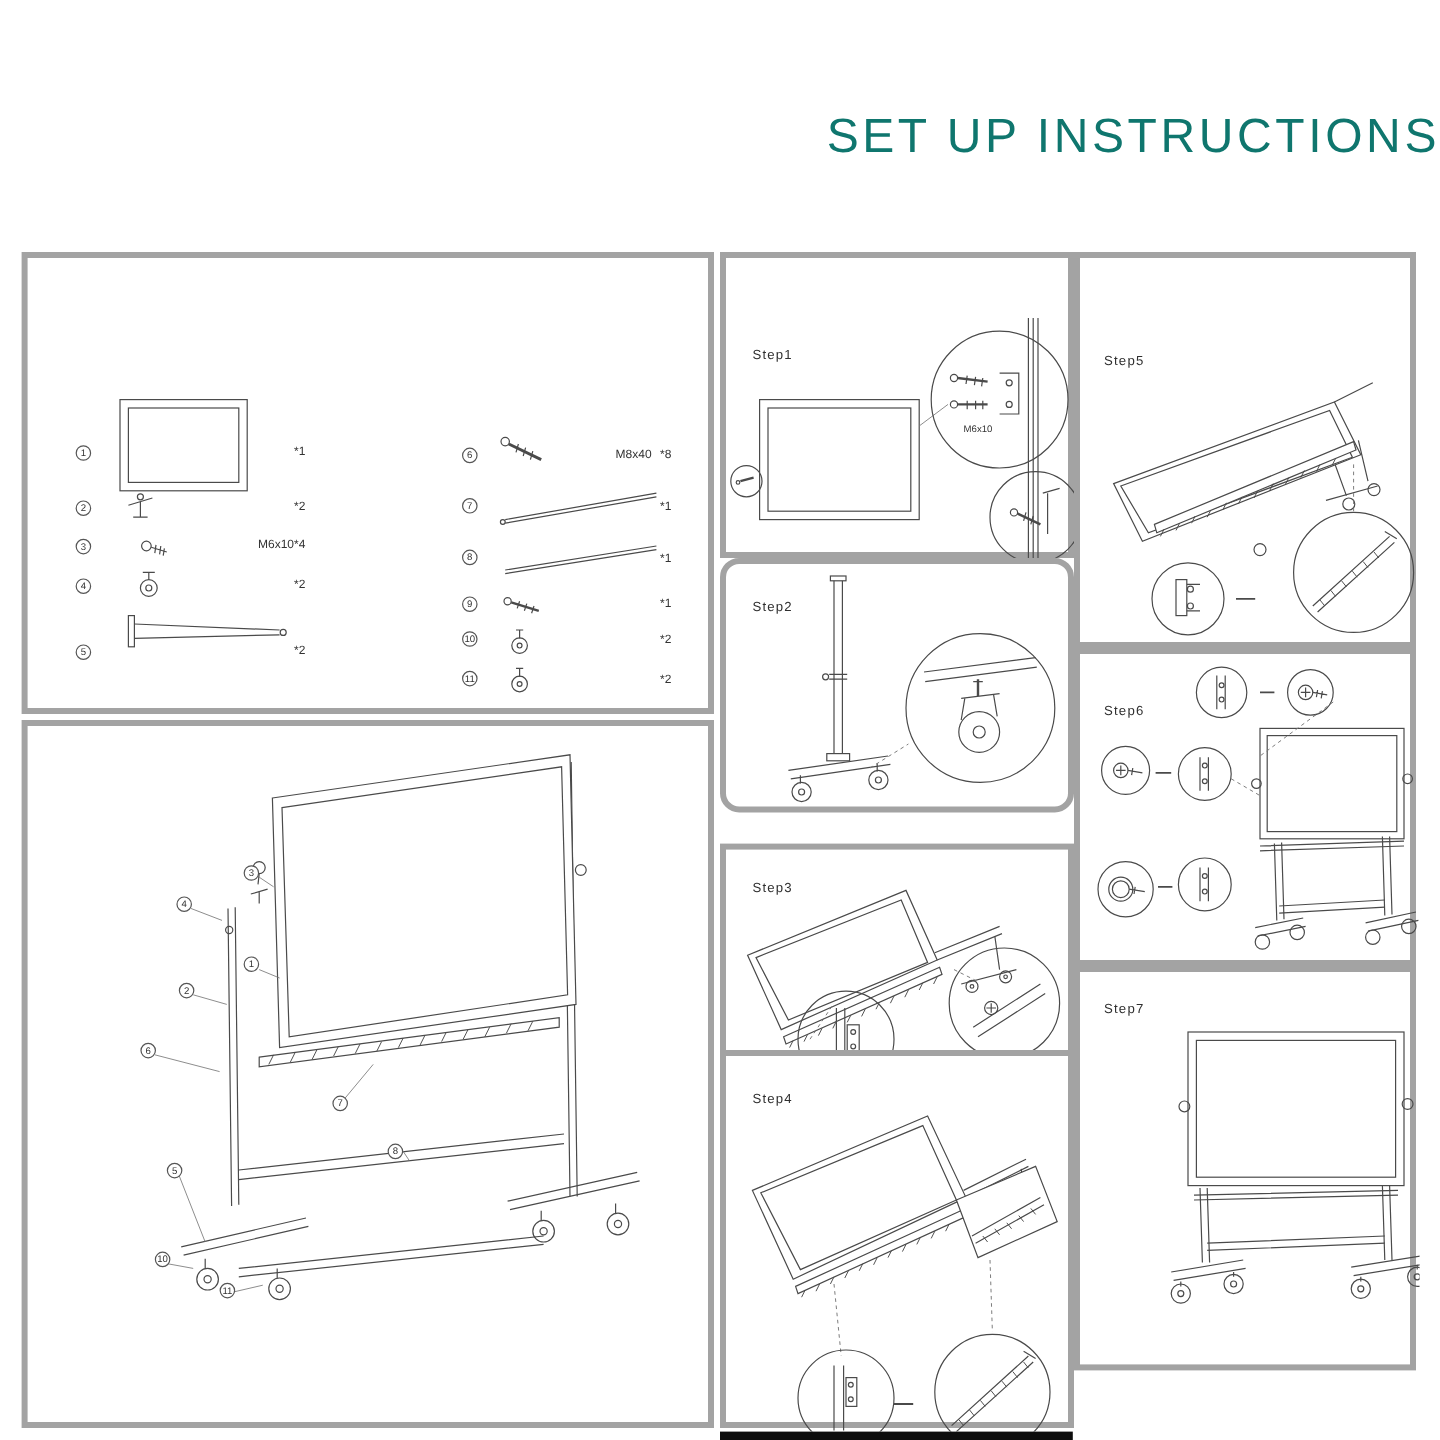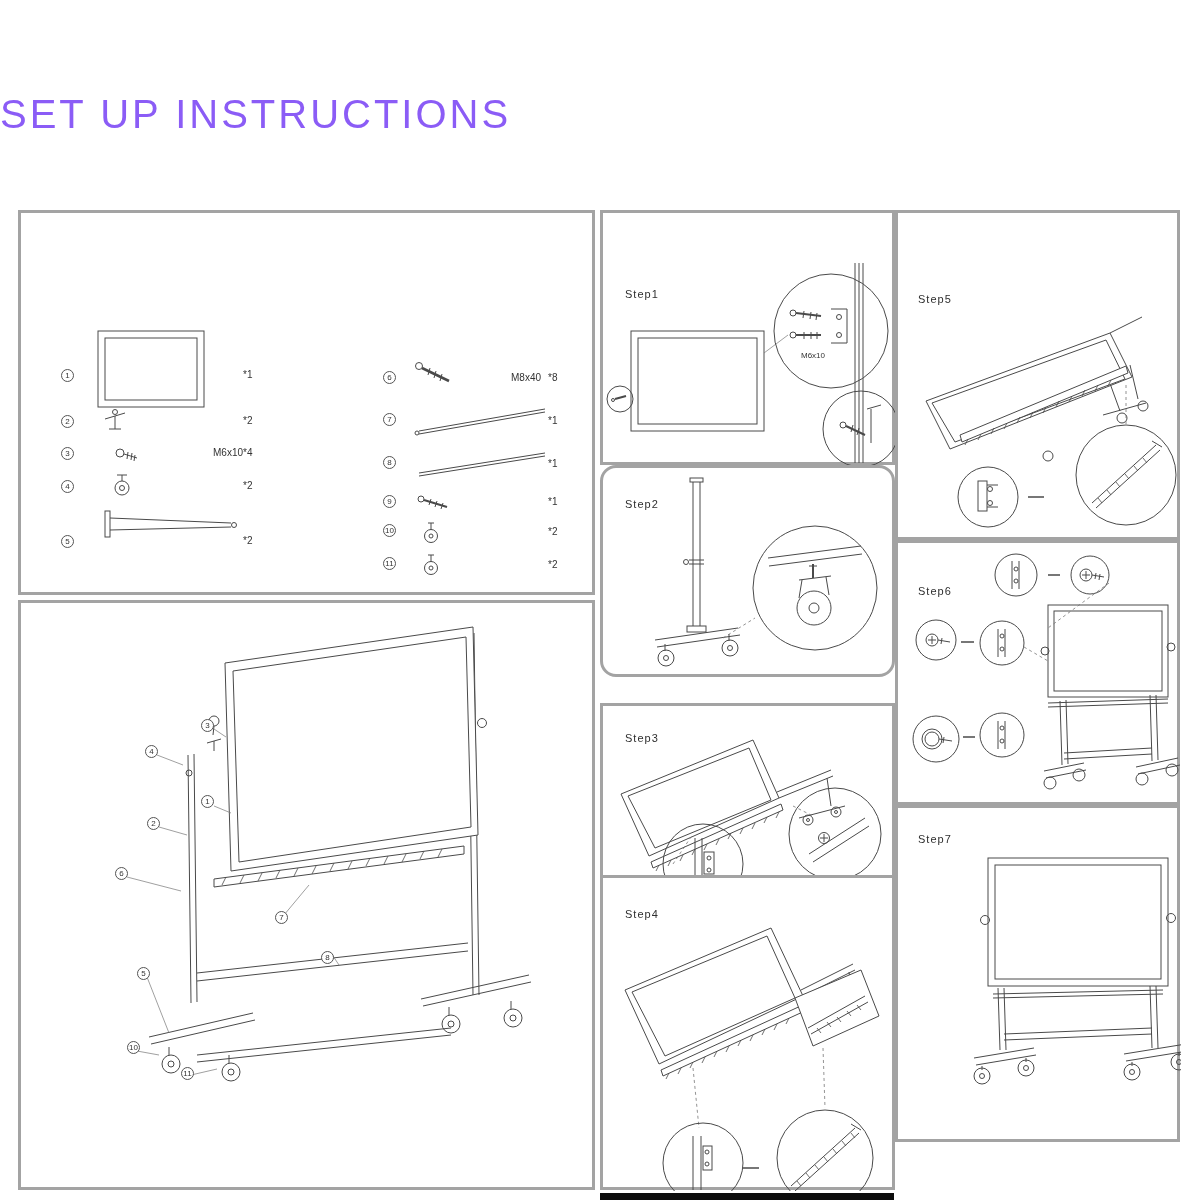--- a/index.html
+++ b/index.html
@@ -1,19 +1,19 @@
 <!DOCTYPE html>
 <html><head>
 <meta charset="utf-8">
 <style>
   * { margin:0; padding:0; box-sizing:border-box; }
   html,body { width:1200px; height:1200px; background:#fff; font-family:"Liberation Sans", sans-serif; }
   .sheet { position:absolute; left:0; top:0; width:1200px; height:1200px; background:#fff; overflow:hidden; }
-  .title { position:absolute; top:92px; left:0; width:100%; text-align:left; font-size:40px; letter-spacing:3px; color:#8b5cf6; font-weight:500; }
-  .panel { position:absolute; border:3px solid #a3a3a3; background:#fff; }
+  .title { position:absolute; top:92px; left:0; width:100%; text-align:right; font-size:40px; letter-spacing:3px; color:#0f766e; font-weight:500; }
+  .panel { position:absolute; border:5px solid #a3a3a3; background:#fff; }
   .panel svg { position:absolute; left:0; top:0; }
   .step-label { position:absolute; font-size:11px; letter-spacing:1px; color:#2f2f2f; }
   .co { position:absolute; width:13px; height:13px; border:1px solid #555; border-radius:50%; background:#fff;
         font-size:8px; color:#333; display:flex; align-items:center; justify-content:center; line-height:1; }
   .qty { position:absolute; font-size:10px; color:#333; }
   .spec { position:absolute; font-size:10px; color:#333;padding-left:20px; }
   .annot { position:absolute; font-size:8px; color:#333; }
   .crop-bar { position:absolute; background:#0d0d0d; }
 </style>
 </head>

